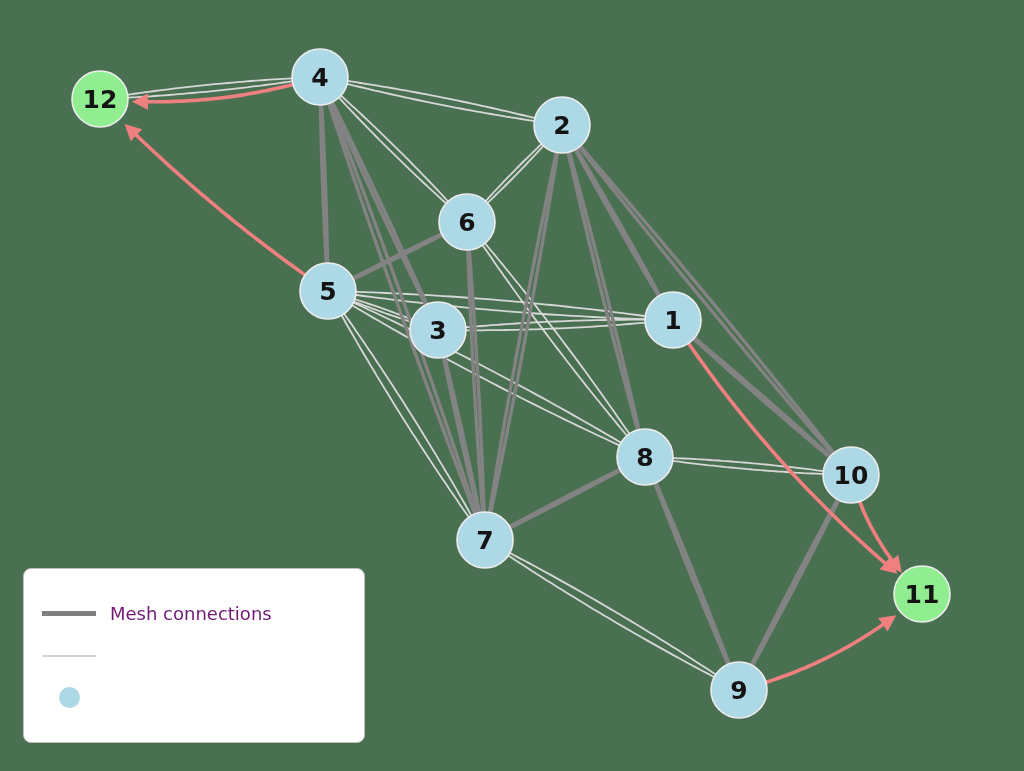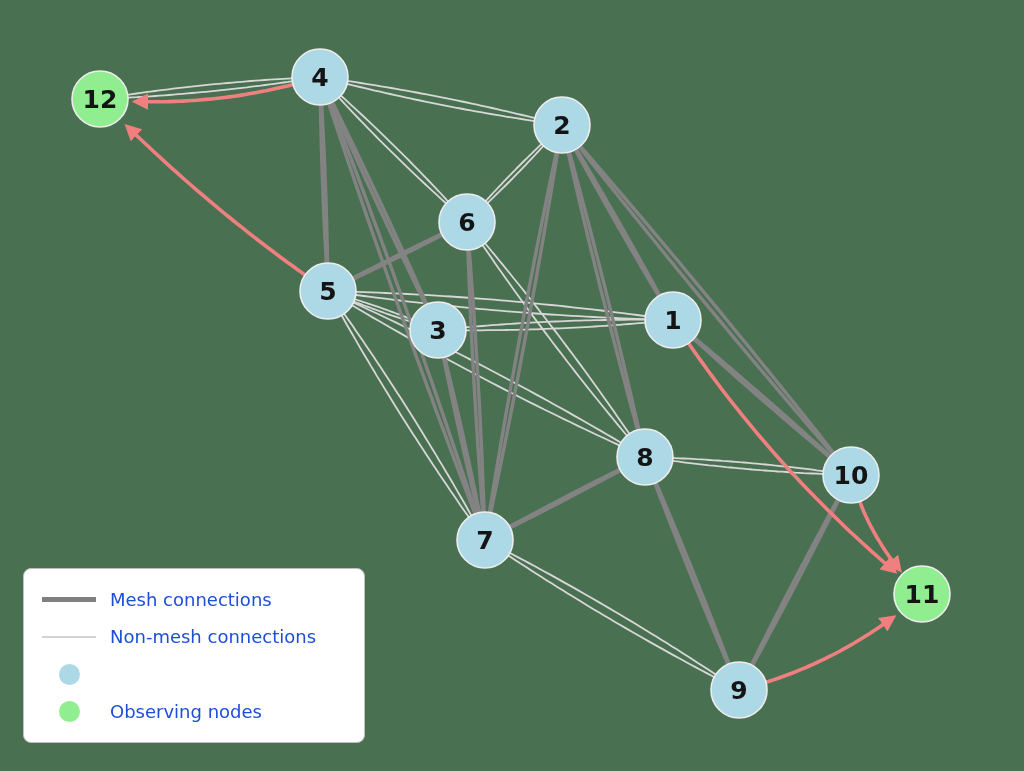--- a/index.html
+++ b/index.html
@@ -7,21 +7,21 @@
   #stage{position:relative;width:1024px;height:771px;background:#4A7052;overflow:hidden;}
   #graph{position:absolute;left:0;top:0;}
   .legend{
     position:absolute;left:23px;top:568px;width:342px;height:175px;
     background:#ffffff;border:1.6px solid #bfbfbf;border-radius:8px;
     box-sizing:border-box;display:flex;flex-direction:column;justify-content:space-evenly;
     padding:4px 0;
   }
   .legend-row{display:flex;align-items:center;gap:10px;padding-left:14px;}
   .legend-sample{width:62px;display:flex;align-items:center;justify-content:center;flex:0 0 62px;}
-  .legend-label{font-size:18px;color:#1d4ed8;white-space:nowrap;}
+  .legend-label{font-size:18px;color:#701a75;white-space:nowrap;}
   .mesh-bar{width:54px;height:5px;background:#808080;}
   .nonmesh-bar{width:54px;height:2px;background:#d3d3d3;}
   .node-dot{width:21px;height:21px;border-radius:50%;}
   .dot-blue{background:#add8e6;}
   .dot-green{background:#90ee90;}
 </style>
 </head>
 <body>
 
 <div id="stage">
@@ -150,27 +150,20 @@
     <div class="legend-row">
       <span class="legend-sample">
           <span class="mesh-bar"></span>
         </span>
       <span class="legend-label">Mesh connections</span>
     </div>
     <div class="legend-row">
       <span class="legend-sample">
           <span class="nonmesh-bar"></span>
         </span>
-      <span class="legend-label">Non-mesh connections</span>
     </div>
     <div class="legend-row">
       <span class="legend-sample">
           <span class="node-dot dot-blue"></span>
         </span>
     </div>
-    <div class="legend-row">
-      <span class="legend-sample">
-          <span class="node-dot dot-green"></span>
-        </span>
-      <span class="legend-label">Observing nodes</span>
-    </div>
   </div>
 </div>
 
 </body></html>

